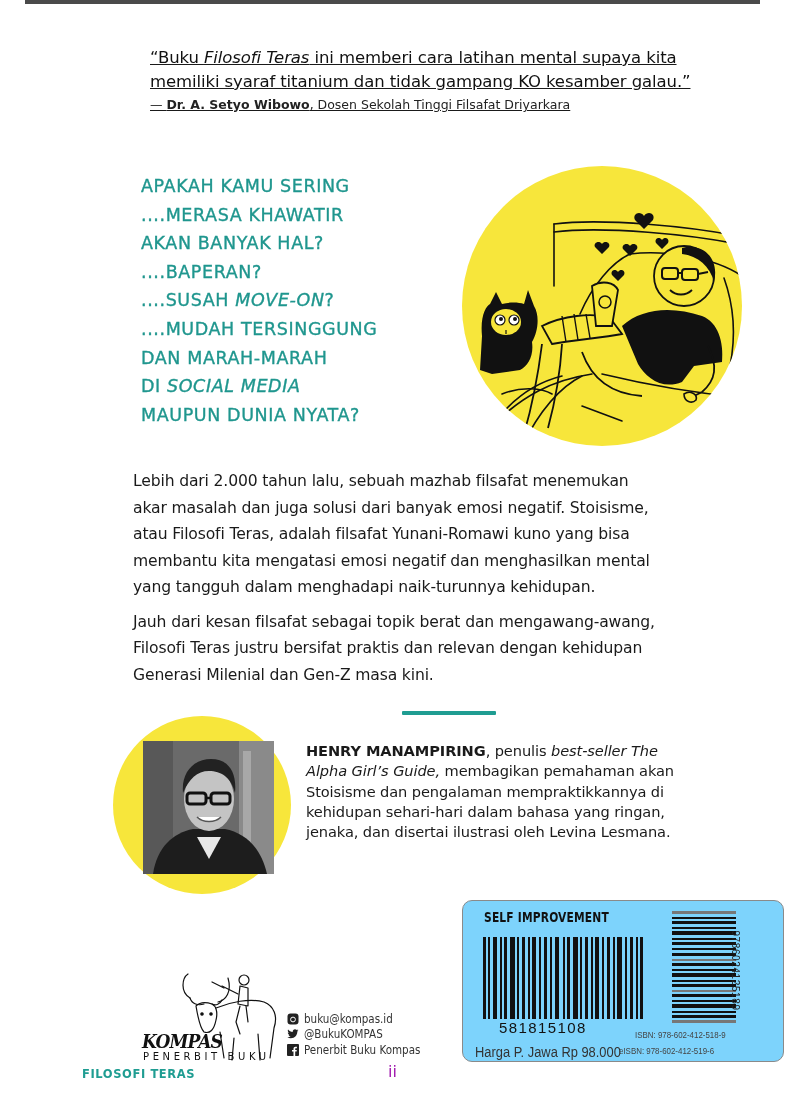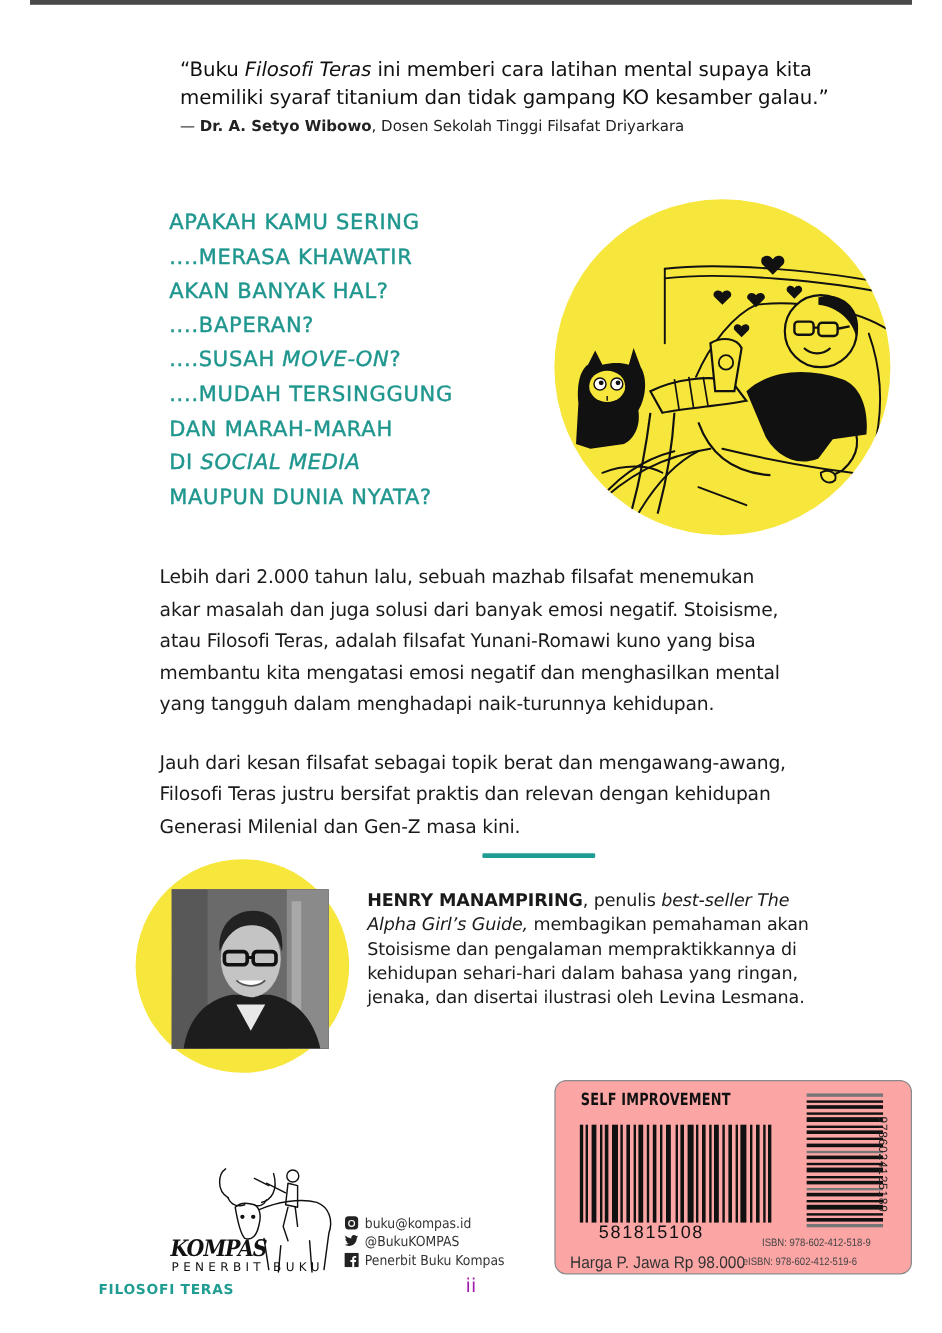--- a/index.html
+++ b/index.html
@@ -1,48 +1,48 @@
 <!DOCTYPE html>
 <html><head>
   <meta charset="utf-8">
   <style>
     * { margin: 0; padding: 0; box-sizing: border-box; }
     html, body { width: 785px; height: 1111px; background: #ffffff; overflow: hidden; }
     body { position: relative; font-family: "DejaVu Sans", sans-serif; color: #1a1a1a; }
 
     .topbar { position: absolute; left: 25px; top: 0; width: 735px; height: 4px; background: #4a4a4a; }
 
-    .quote { position: absolute; left: 150px; top: 46px; width: 600px; }
+    .quote { position: absolute; left: 150px; top: 46px; width: 600px; text-decoration: underline; }
     .quote .q-line { font-size: 16.5px; line-height: 24px; color: #111; white-space: nowrap; letter-spacing: -0.1px; }
     .quote .q-line i { font-style: italic; }
     .quote .attrib { font-size: 12.5px; line-height: 18px; margin-top: 2px; color: #222; white-space: nowrap; }
     .quote .attrib b { font-weight: bold; }
 
     .questions { position: absolute; left: 141px; top: 172px; width: 320px; }
     .questions .ql { font-family: "DejaVu Sans", sans-serif; font-size: 17.5px; line-height: 28.6px; color: #1f968e; letter-spacing: 0.6px; white-space: nowrap; font-weight: normal; -webkit-text-stroke: 0.35px #1f968e; }
     .questions .ql i { font-style: italic; }
 
     .ill-circle { position: absolute; left: 462px; top: 166px; width: 280px; height: 280px; border-radius: 50%; background: #f7e63b; overflow: hidden; }
     .ill-circle svg { position: absolute; left: 0; top: 0; }
 
     .body-text { position: absolute; left: 133px; top: 468px; width: 600px; }
     .body-text p { font-size: 15.6px; line-height: 26.5px; color: #1a1a1a; white-space: nowrap; letter-spacing: -0.15px; }
-    .body-text .p2 { margin-top: 22px; }
+    .body-text .p2 { margin-top: 8px; }
 
     .divider { position: absolute; left: 402px; top: 711px; width: 94px; height: 4px; background: #1f9d92; border-radius: 1px; }
 
     .author-circle { position: absolute; left: 113px; top: 716px; width: 178px; height: 178px; border-radius: 50%; background: #f7e63b; }
     .author-photo { position: absolute; left: 143px; top: 741px; width: 131px; height: 133px; background: linear-gradient(180deg, #5a5a5a 0%, #7d7d7d 40%, #4b4b4b 100%); overflow: hidden; }
 
     .author-bio { position: absolute; left: 306px; top: 741px; width: 450px; }
     .author-bio .bl { font-size: 14.6px; line-height: 20.3px; color: #1a1a1a; white-space: nowrap; letter-spacing: -0.1px; }
     .author-bio b { font-weight: bold; }
     .author-bio i { font-style: italic; }
 
-    .sticker { position: absolute; left: 462px; top: 900px; width: 298px; height: 162px; border: 1.5px solid #8a8a8a; border-radius: 10px; background: #fca5a5; }
+    .sticker { position: absolute; left: 462px; top: 900px; width: 322px; height: 162px; border: 1.5px solid #8a8a8a; border-radius: 10px; background: #7dd3fc; }
     .sticker .cat { position: absolute; left: 21px; top: 8px; font-family: "DejaVu Sans Condensed", "DejaVu Sans", sans-serif; font-weight: bold; font-size: 14px; letter-spacing: 0.2px; color: #111; transform: scaleX(0.85); transform-origin: left; white-space: nowrap; }
     .sticker .bc1 { position: absolute; left: 20px; top: 36px; width: 160px; height: 82px; }
     .sticker .bc1-num { position: absolute; left: 36px; top: 118px; font-family: "Liberation Sans", sans-serif; font-size: 15px; letter-spacing: 1.4px; color: #111; }
     .sticker .price { position: absolute; left: 12px; top: 143px; font-family: "Liberation Sans", sans-serif; font-size: 14px; color: #333; white-space: nowrap; transform: scaleX(0.92); transform-origin: left; }
     .sticker .bc2 { position: absolute; left: 209px; top: 10px; width: 64px; height: 112px; }
     .sticker .bc2-num { position: absolute; left: 258px; top: 64px; font-family: "Liberation Sans", sans-serif; font-size: 10px; color: #222; transform: rotate(90deg); transform-origin: center; white-space: nowrap; letter-spacing: 0.6px; width: 120px; margin-left: -46px; text-align: center; }
     .sticker .isbn { position: absolute; left: 172px; top: 128px; font-family: "Liberation Sans", sans-serif; font-size: 9px; color: #444; white-space: nowrap; transform: scaleX(0.88); transform-origin: left; line-height: 12px; }
     .sticker .eisbn { position: absolute; left: 156px; top: 144px; font-family: "Liberation Sans", sans-serif; font-size: 9px; color: #444; white-space: nowrap; transform: scaleX(0.88); transform-origin: left; line-height: 12px; }
 
     .publisher-logo { position: absolute; left: 140px; top: 968px; width: 145px; height: 95px; }

